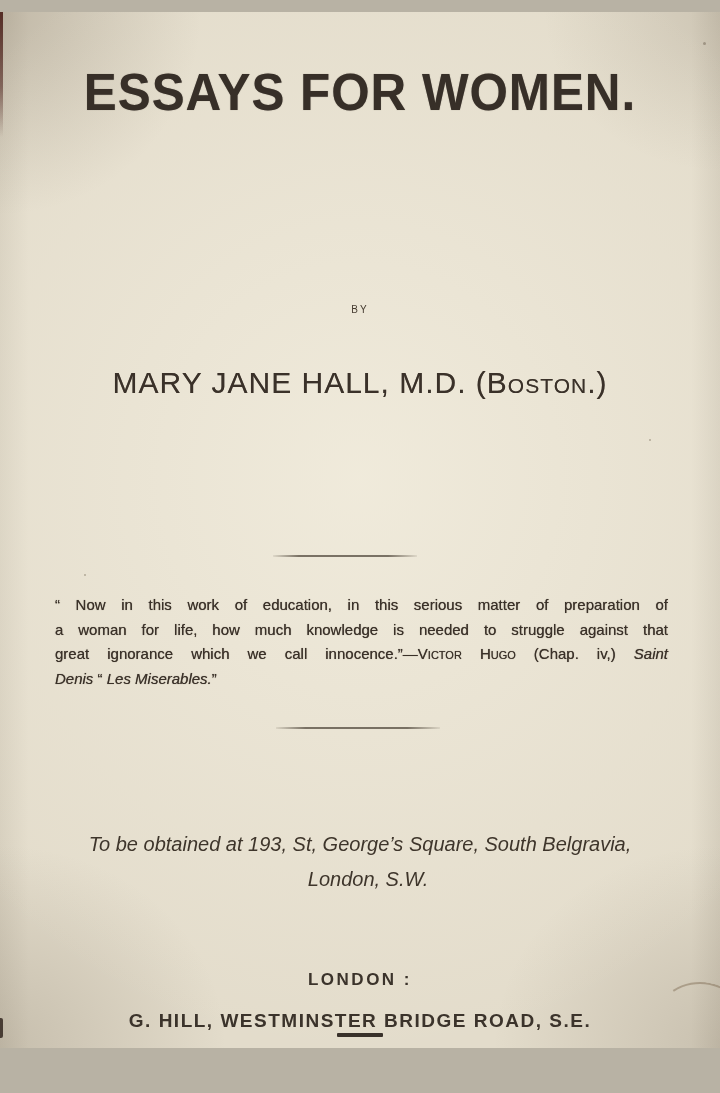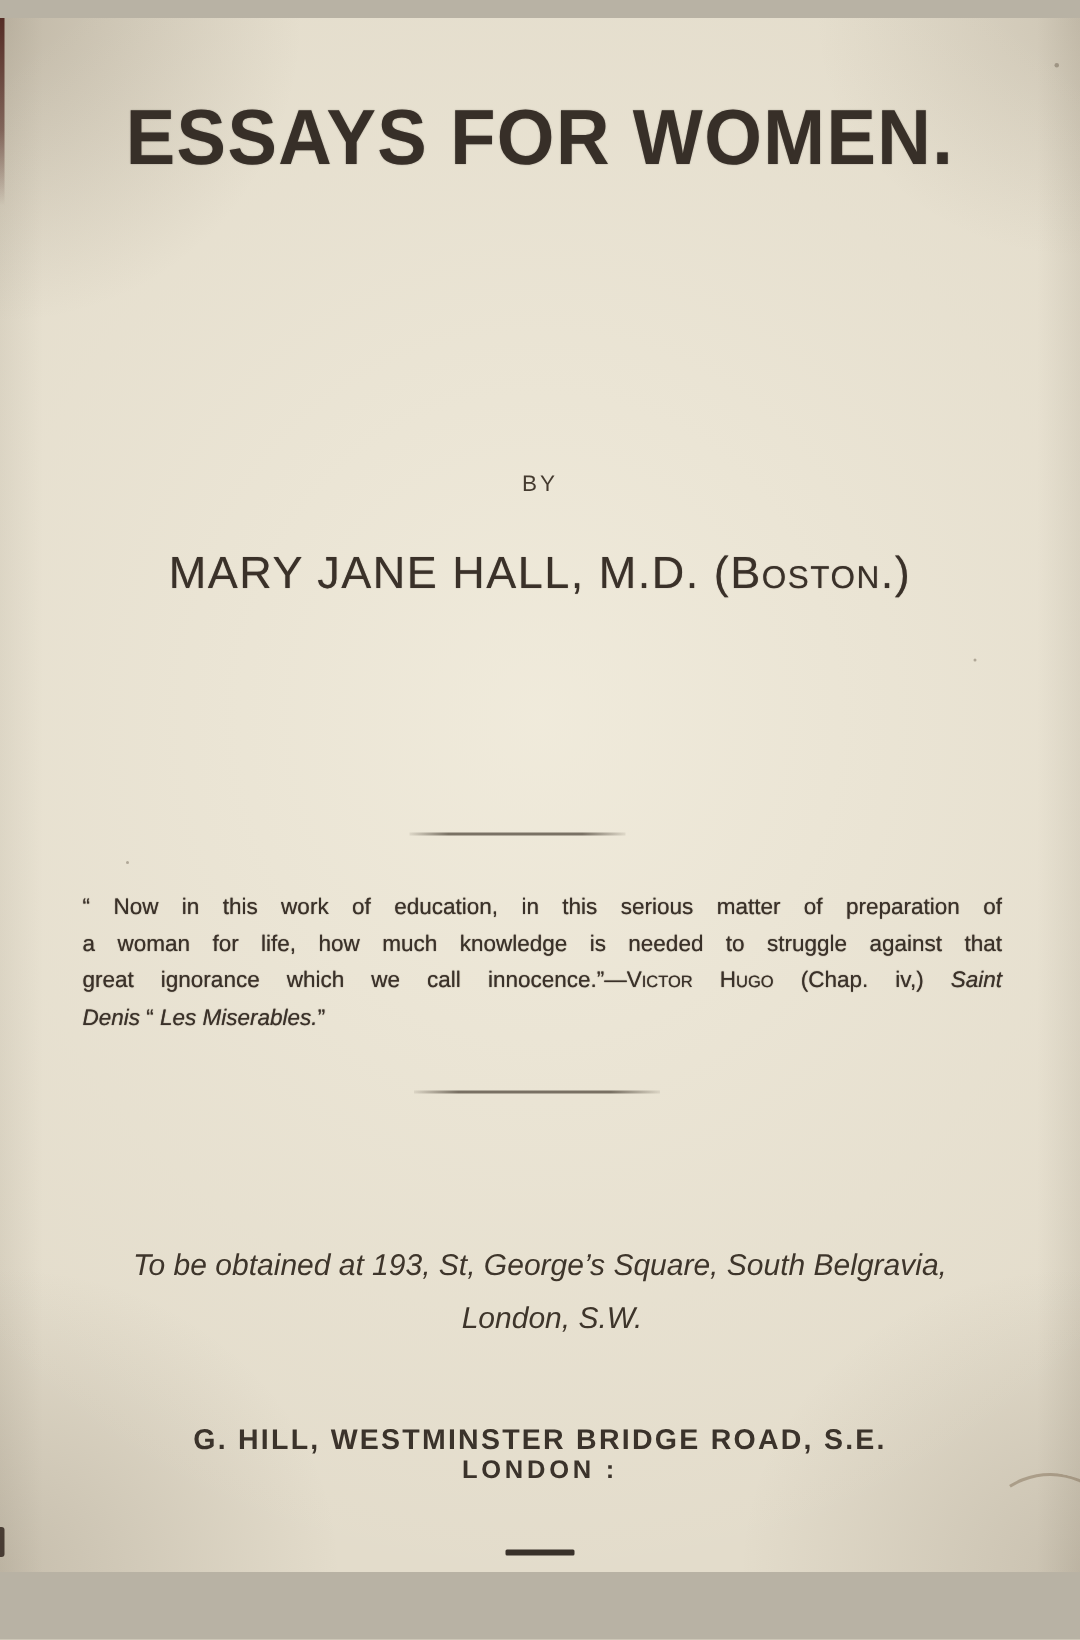--- a/index.html
+++ b/index.html
@@ -23,21 +23,21 @@
   .abs { position: absolute; left: 0; right: 0; text-align: center; white-space: nowrap; }
   .title {
     top: 50px;
     font-size: 52px;
     font-weight: bold;
     letter-spacing: 1px;
     color: #372f28;
     transform: scaleX(0.95);
     text-shadow: 0 0 1px rgba(55,47,40,0.45);
   }
-  .byline { top: 302px; font-size: 15px; letter-spacing: 2px; color: #453b30; }
+  .byline { top: 292px; font-size: 10px; letter-spacing: 2px; color: #453b30; }
   .author {
     top: 354px;
     font-size: 30px;
     letter-spacing: 1px;
     font-variant: small-caps;
     color: #3a3129;
     text-shadow: 0 0 0.6px rgba(58,49,41,0.6);
   }
   .rule-thin {
     position: absolute;
@@ -56,21 +56,21 @@
     color: #3a3129;
     text-shadow: 0 0 0.7px rgba(58,47,37,0.85);
   }
   .qline { white-space: normal; }
   .qjust { text-align: justify; text-align-last: justify; }
   .sc { font-variant: small-caps; }
   .it { font-style: italic; text-align: right; }
   .addr1 { top: 821px; font-size: 20px; font-style: italic; color: #3e352b; }
   .addr2 { top: 856px; font-size: 20px; font-style: italic; color: #3e352b; padding-left: 16px; }
   .imprint-city { top: 958px; font-size: 17px; font-weight: bold; letter-spacing: 2.5px; color: #3b332b; }
-  .imprint-pub { top: 938px; font-size: 19px; font-weight: bold; letter-spacing: 1.5px; color: #3b332b; }
+  .imprint-pub { top: 998px; font-size: 19px; font-weight: bold; letter-spacing: 1.5px; color: #3b332b; }
   .rule-thick { position: absolute; top: 1021px; left: 337px; width: 46px; height: 4px; background: #39312a; border-radius: 1px; }
   .imprint-year { top: 1033px; font-size: 24px; letter-spacing: 1px; color: #3b332b; }
   .edge-top-left {
     position: absolute; left: 0; top: 0; width: 3px; height: 125px;
     background: linear-gradient(to bottom, rgba(74,30,24,0.9), rgba(74,30,24,0.55) 60%, rgba(74,30,24,0));
   }
   .edge-bottom-left {
     position: absolute; left: 0; top: 1006px; width: 3px; height: 20px;
     background: rgba(42,30,24,0.8); border-radius: 0 2px 2px 0;
   }

